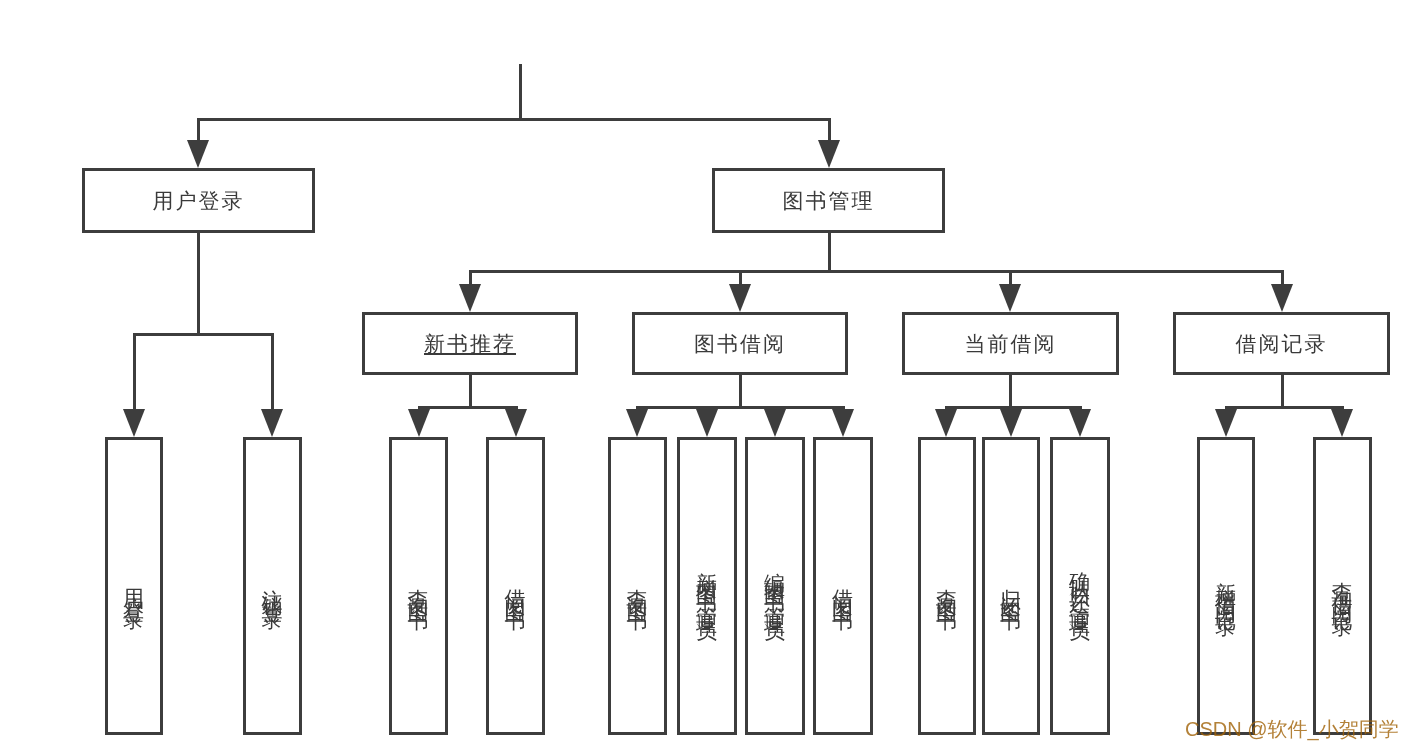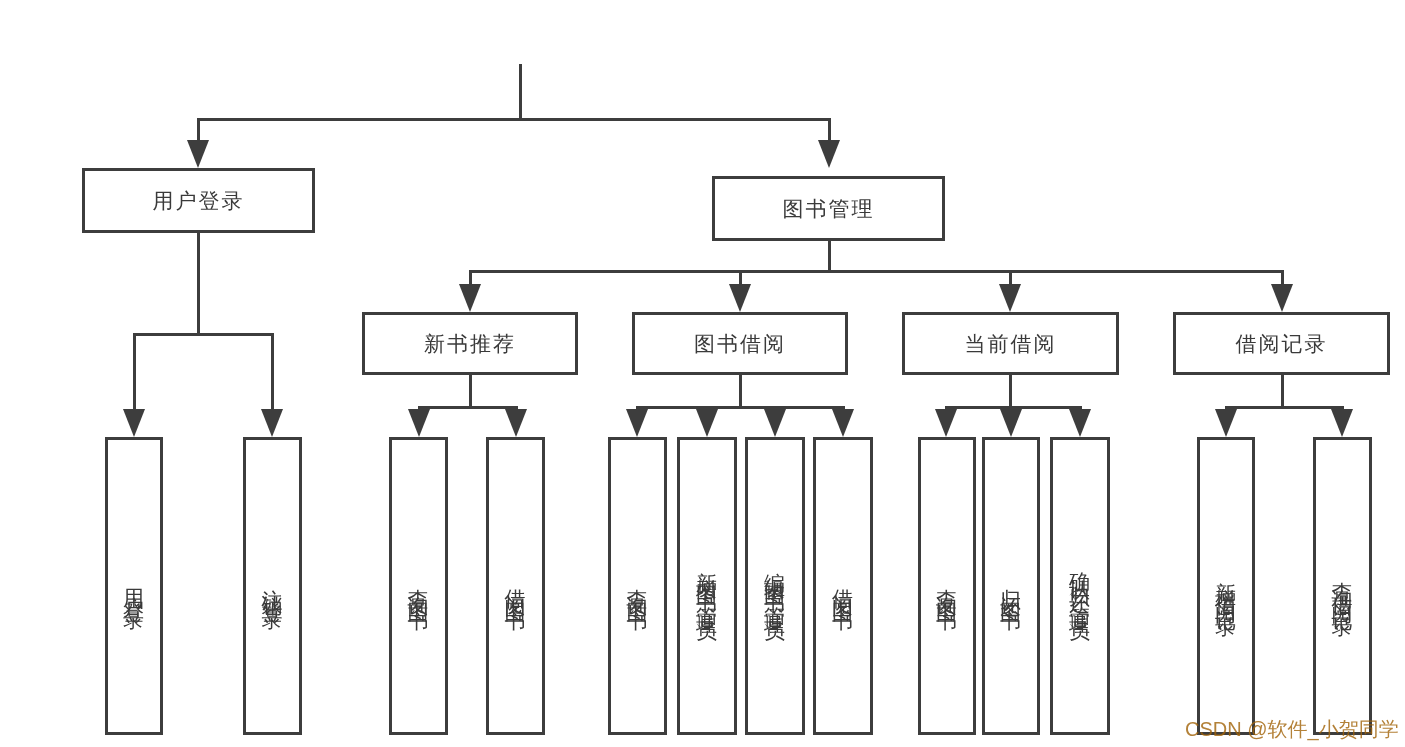--- a/index.html
+++ b/index.html
@@ -38,21 +38,21 @@
   <div class="vline" style="left:519px; top:64px; height:57px;"></div>
   <div class="hline" style="left:197px; top:118px; width:634px;"></div>
   <div class="vline" style="left:197px; top:118px; height:24px;"></div>
   <div class="arrow" style="left:187px; top:140px;"></div>
   <div class="vline" style="left:828px; top:118px; height:24px;"></div>
   <div class="arrow" style="left:818px; top:140px;"></div>
 
   <div class="box" style="left:82px; top:168px; width:233px; height:65px;">
     <span>用户登录</span>
   </div>
-  <div class="box" style="left:712px; top:168px; width:233px; height:65px;margin-top:8px;">
+  <div class="box" style="left:712px; top:168px; width:233px; height:65px;">
     <span>图书管理</span>
   </div>
 
   <div class="vline" style="left:197px; top:231px; height:104px;"></div>
   <div class="hline" style="left:133px; top:333px; width:141px;"></div>
   <div class="vline" style="left:133px; top:333px; height:78px;"></div>
   <div class="arrow" style="left:123px; top:409px;"></div>
   <div class="vline" style="left:271px; top:333px; height:78px;"></div>
   <div class="arrow" style="left:261px; top:409px;"></div>
 
@@ -67,21 +67,21 @@
   <div class="hline" style="left:469px; top:270px; width:814px;"></div>
   <div class="vline" style="left:469px; top:270px; height:16px;"></div>
   <div class="arrow" style="left:459px; top:284px;"></div>
   <div class="vline" style="left:739px; top:270px; height:16px;"></div>
   <div class="arrow" style="left:729px; top:284px;"></div>
   <div class="vline" style="left:1009px; top:270px; height:16px;"></div>
   <div class="arrow" style="left:999px; top:284px;"></div>
   <div class="vline" style="left:1281px; top:270px; height:16px;"></div>
   <div class="arrow" style="left:1271px; top:284px;"></div>
 
-  <div class="box" style="left:362px; top:312px; width:216px; height:63px;">
+  <div class="box" style="left:362px; top:312px; width:216px; height:63px;text-decoration:underline;">
     <span>新书推荐</span>
   </div>
   <div class="box" style="left:902px; top:312px; width:217px; height:63px;">
     <span>当前借阅</span>
   </div>
   <div class="box" style="left:632px; top:312px; width:216px; height:63px;">
     <span>图书借阅</span>
   </div>
   <div class="box" style="left:1173px; top:312px; width:217px; height:63px;justify-content:center;">
     <span>借阅记录</span>

